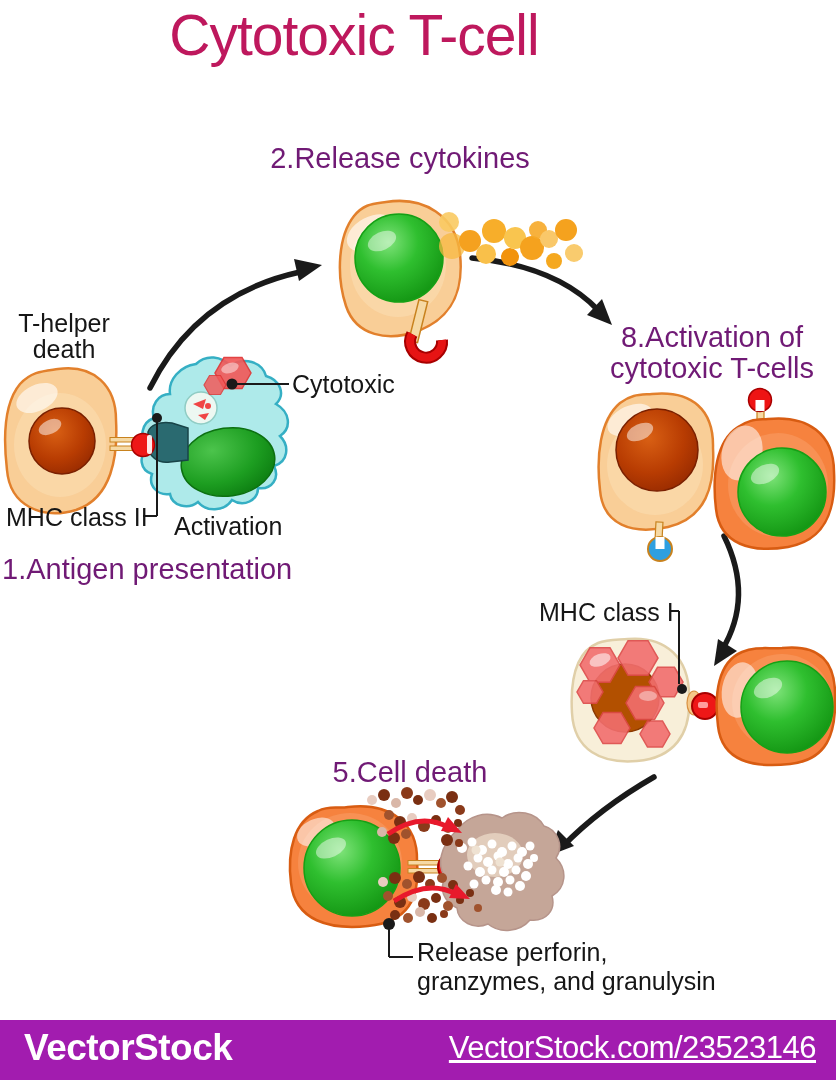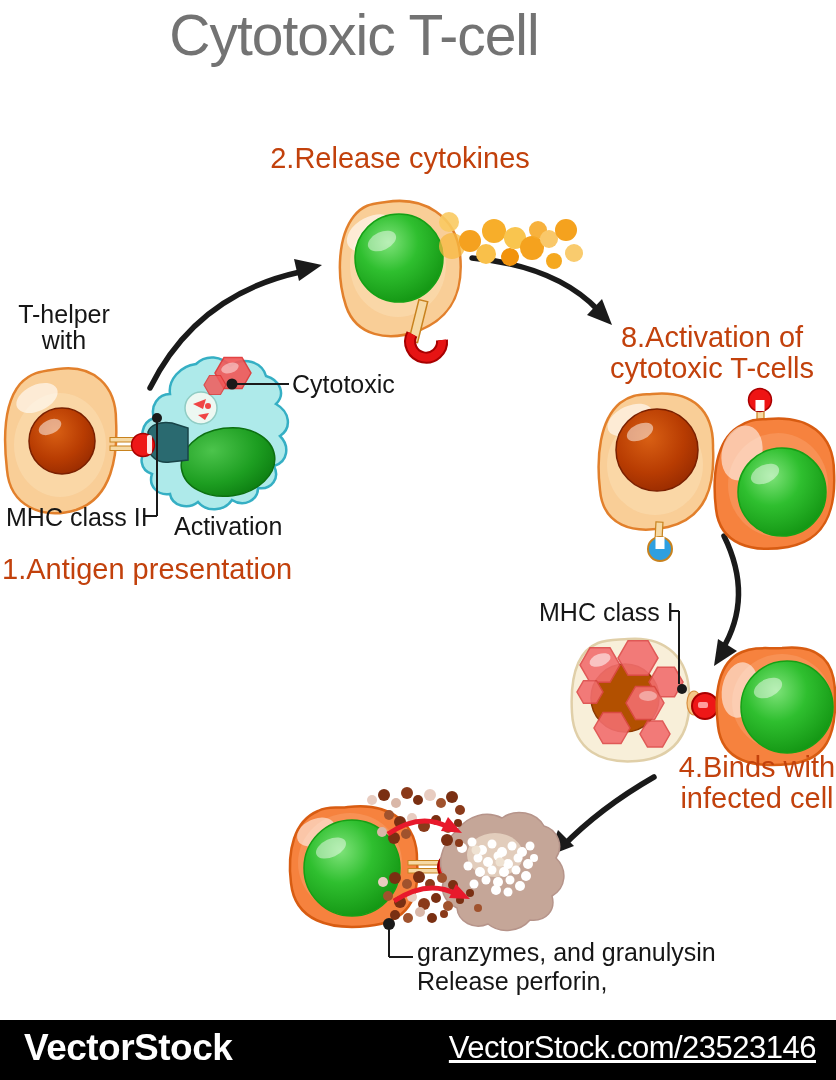--- a/index.html
+++ b/index.html
@@ -1,24 +1,24 @@
 <!DOCTYPE html>
 <html><head>
 <meta charset="utf-8">
 <style>
   html,body{margin:0;padding:0;background:#fff;}
   #canvas{position:relative;width:836px;height:1080px;background:#ffffff;overflow:hidden;
           font-family:"Liberation Sans","DejaVu Sans",sans-serif;}
   svg{position:absolute;left:0;top:0;}
   .lbl{position:absolute;white-space:nowrap;}
-  .title{left:0;top:2px;width:708px;text-align:center;font-size:57px;color:#737373;letter-spacing:-1px;}
-  .step{color:#c2410c;font-size:29px;}
+  .title{left:0;top:2px;width:708px;text-align:center;font-size:57px;color:#be185d;letter-spacing:-1px;}
+  .step{color:#701a75;font-size:29px;}
   .anno{color:#161616;font-size:25px;}
   .c{text-align:center;}
-  #bar{position:absolute;left:0;bottom:0;width:836px;height:60px;background:#000000;
+  #bar{position:absolute;left:0;bottom:0;width:836px;height:60px;background:#a21caf;
        display:flex;align-items:center;justify-content:space-between;box-sizing:border-box;
        padding:0 20px 4px 24px;color:#fff;}
   #bar .logo{font-size:37px;font-weight:bold;letter-spacing:-0.5px;}
   #bar .credit{font-size:31px;letter-spacing:-0.5px;text-decoration:underline;}
 </style>
 </head>
 <body>
 
 <div id="canvas">
 
@@ -273,47 +273,44 @@
     <circle cx="389" cy="924" r="6" fill="#1A1A1A" stroke="none"></circle>
     <line x1="389" y1="927" x2="389" y2="957"></line>
     <line x1="389" y1="957" x2="413" y2="957"></line>
   </g>
 </svg>
 
 <div class="lbl title">Cytotoxic T-cell</div>
 
 <div class="lbl step c" style="left:250px;top:142px;width:300px;">2.Release cytokines</div>
 
-<div class="lbl anno c" style="left:8px;top:301px;width:112px;line-height:26px;">
+<div class="lbl anno c" style="left:8px;top:310px;width:112px;line-height:26px;">
   <div>T-helper</div>
-  <div>with</div>
+  <div>death</div>
 </div>
 
 <div class="lbl anno" style="left:292px;top:370px;">Cytotoxic</div>
 <div class="lbl anno" style="left:6px;top:503px;">MHC class II</div>
 <div class="lbl anno" style="left:174px;top:512px;">Activation</div>
 
 <div class="lbl step" style="left:2px;top:553px;">1.Antigen presentation</div>
 
 <div class="lbl step c" style="left:598px;top:322px;width:228px;line-height:31px;">
   <div>8.Activation of</div>
   <div>cytotoxic T-cells</div>
 </div>
 
 <div class="lbl anno" style="left:539px;top:598px;">MHC class I</div>
 
-<div class="lbl step c" style="left:678px;top:752px;width:158px;line-height:31px;">
-  <div>4.Binds with</div>
-  <div>infected cell</div>
-</div>
-
+
+<div class="lbl step c" style="left:328px;top:756px;width:164px;">5.Cell death</div>
 
 <div class="lbl anno" style="left:417px;top:938px;line-height:29px;">
+  <div>Release perforin,</div>
   <div>granzymes, and granulysin</div>
-  <div>Release perforin,</div>
 </div>
 
 <div id="bar">
   <span class="logo">VectorStock</span>
   <span class="credit">VectorStock.com/23523146</span>
 </div>
 
 </div>
 
 </body></html>

